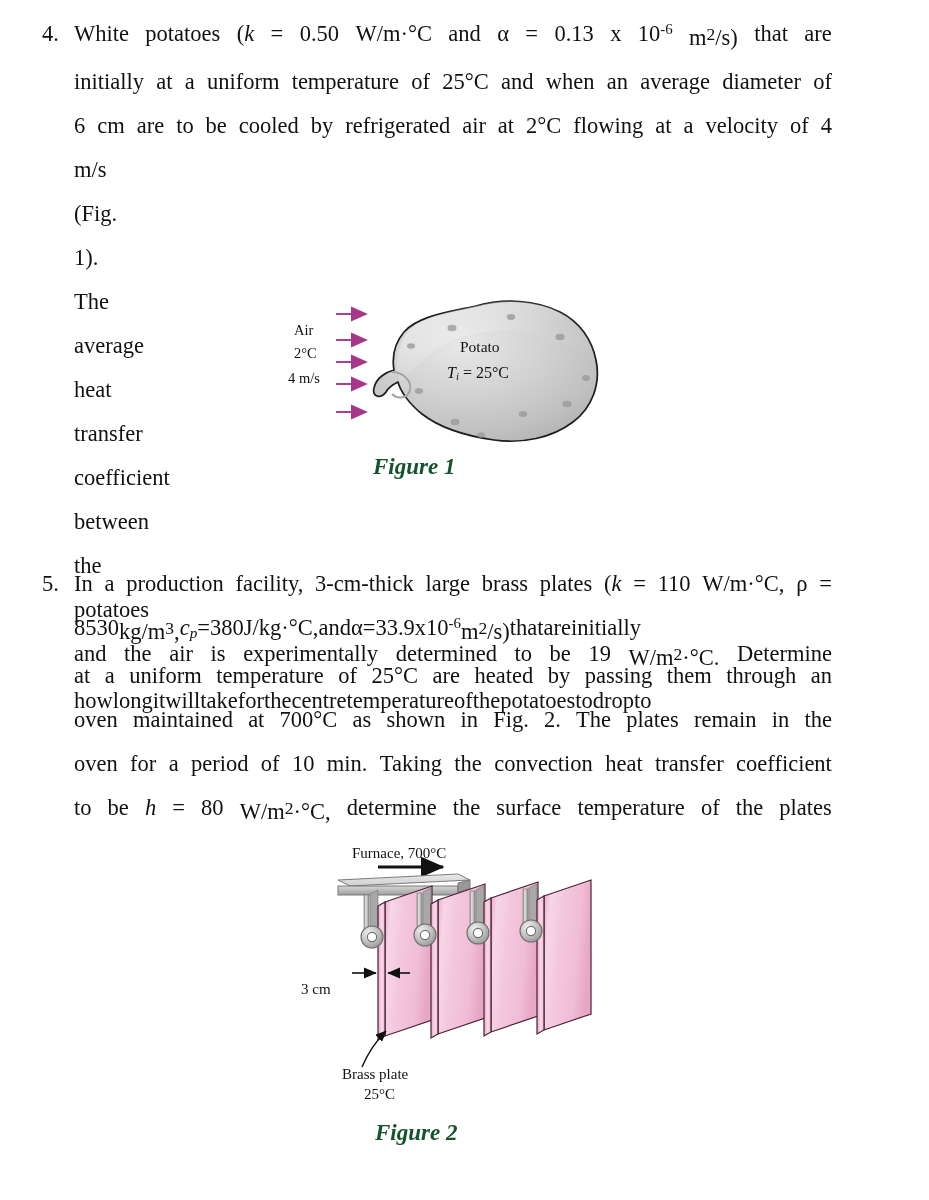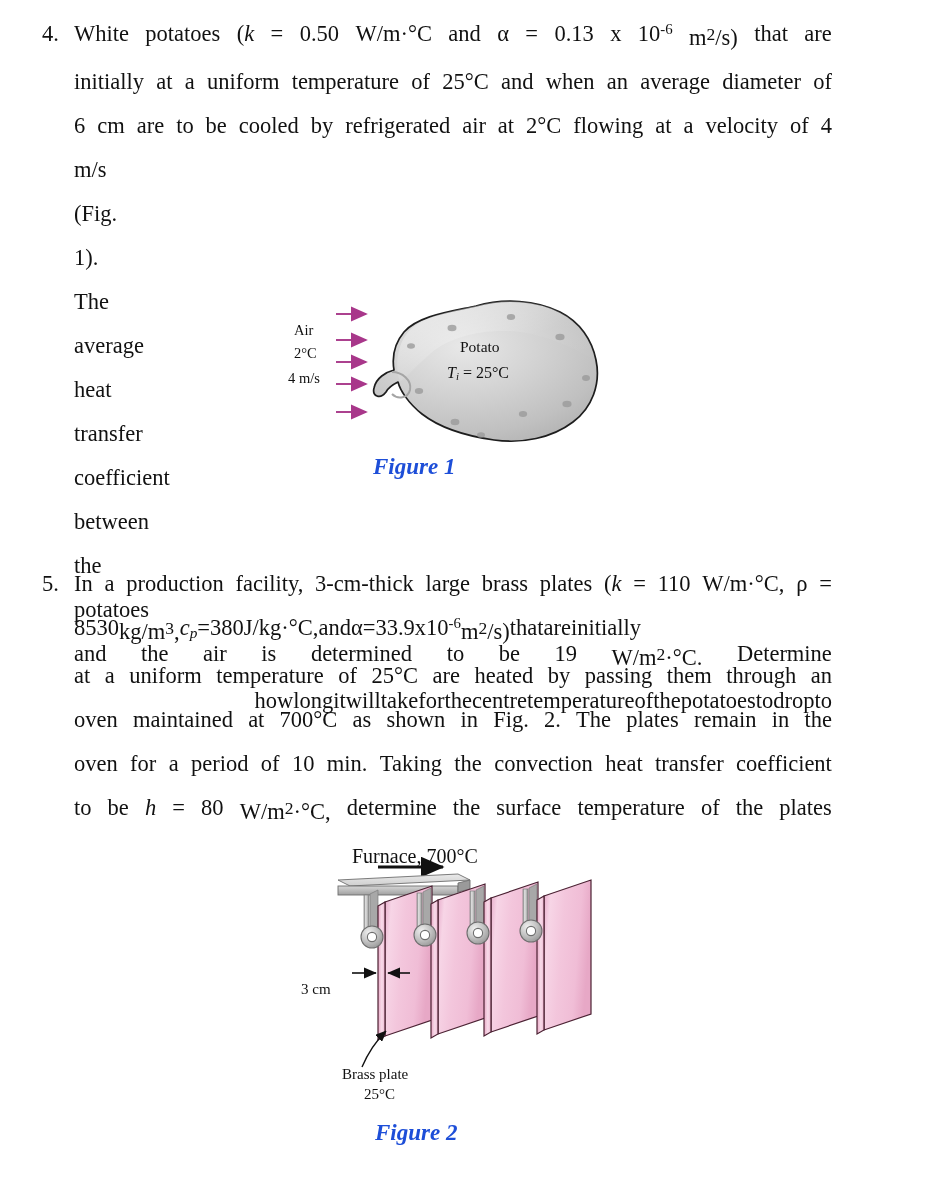--- a/index.html
+++ b/index.html
@@ -56,21 +56,21 @@
   .nb { white-space: nowrap; }
 
   
   .figwrap { position: absolute; }
   .caption {
     position: absolute;
     font-family: "Liberation Serif", "DejaVu Serif", serif;
     font-weight: bold;
     font-style: italic;
     font-size: 23px;
-    color: #1d4ed8;
+    color: #14532d;
     white-space: nowrap;
   }
 
   .fig-label {
     position: absolute;
     font-family: "Liberation Serif", "DejaVu Serif", serif;
     font-size: 14.5px;
     color: #111;
     white-space: nowrap;
   }
@@ -147,28 +147,29 @@
           <span>coefficient</span>
           <span>between</span>
           <span>the</span>
           <span>potatoes</span>
       </div>
       <div style="display:flex;justify-content:space-between;">
         <span>and</span>
           <span>the</span>
           <span>air</span>
           <span>is</span>
+          <span>experimentally</span>
           <span>determined</span>
           <span>to</span>
           <span>be</span>
           <span>19</span>
           <span>W/m<span class="sq">2</span>·°C.</span>
           <span>Determine</span>
       </div>
-      <div style="display:flex;justify-content:flex-end;">
+      <div style="display:flex;justify-content:flex-start;">
         <span>how</span>
           <span>long</span>
           <span>it</span>
           <span>will</span>
           <span>take</span>
           <span>for</span>
           <span>the</span>
           <span>centre</span>
           <span>temperature</span>
           <span>of</span>
@@ -438,21 +439,21 @@
       </g>
 
       <g>
         <line x1="72" y1="128" x2="96" y2="128" stroke="#111" stroke-width="1.6" marker-end="url(#arrowBlk)"></line>
         <line x1="130" y1="128" x2="108" y2="128" stroke="#111" stroke-width="1.6" marker-end="url(#arrowBlk)"></line>
       </g>
 
       <path d="M 82 222 C 88 208, 96 196, 106 186" fill="none" stroke="#111" stroke-width="1.4" marker-end="url(#arrowBlk)"></path>
     </svg>
 
-    <span class="fig-label" style="left:72px; top:0px; font-size:20px;">Furnace, 700°C</span>
+    <span class="fig-label" style="left:72px; top:0px; font-size:15px;">Furnace, 700°C</span>
 
     <span class="fig-label" style="left:21px; top:136px; font-size:15px;">3 cm</span>
 
     <span class="fig-label" style="left:62px; top:221px; font-size:15px;">Brass plate</span>
     <span class="fig-label" style="left:84px; top:241px; font-size:15px;">25°C</span>
 
     <span class="caption" style="left:95px; top:275px;">Figure 2</span>
   </div>
 
 </div>

